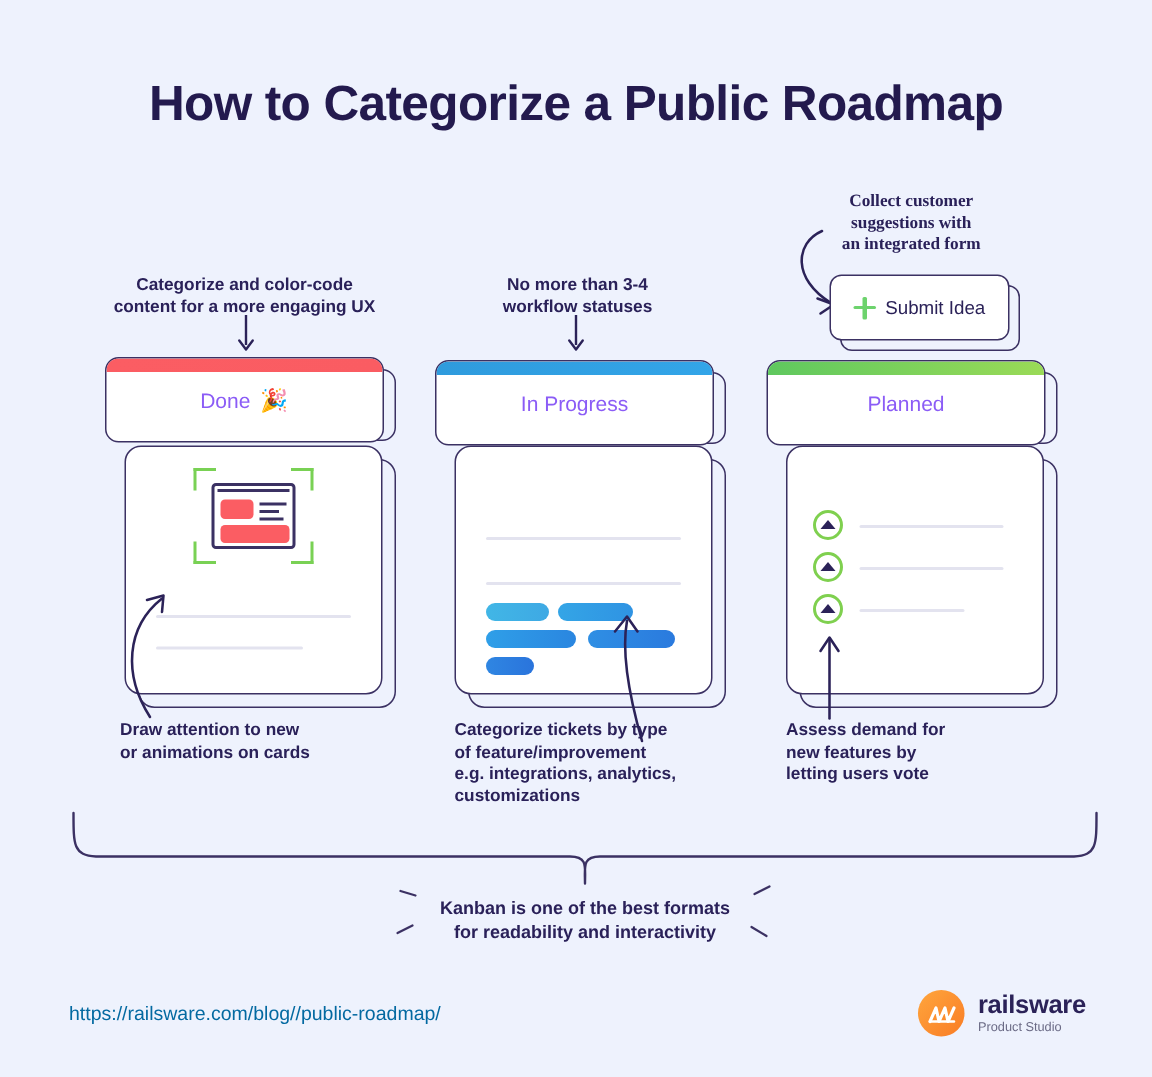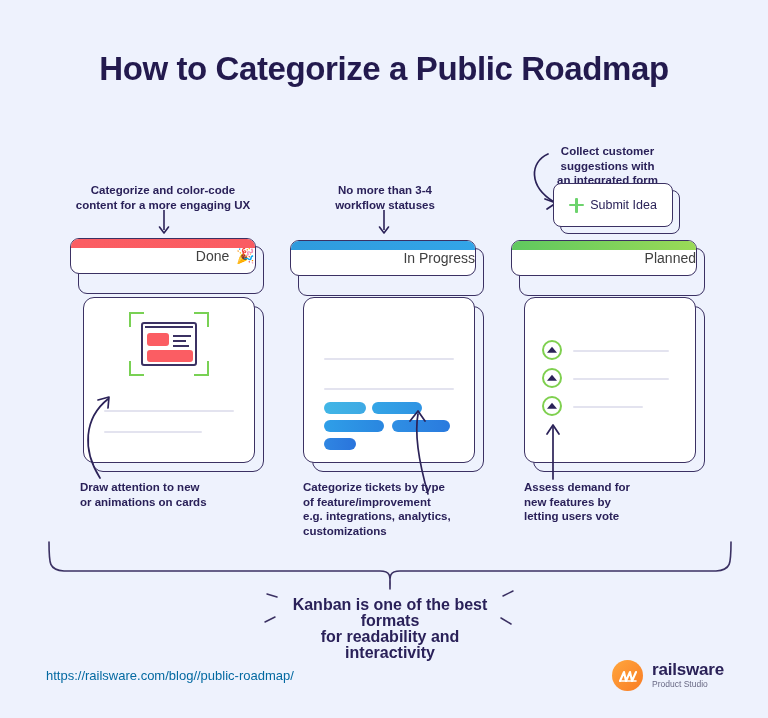--- a/index.html
+++ b/index.html
@@ -28,28 +28,28 @@
   .note{
     font-size:11.5px;
     font-weight:bold;
     line-height:14.5px;
     color:#2a2159;
   }
   .note.center{text-align:center;}
 
   
   .col-head{
-    width:186px;height:36px;
+    width:186px;height:57px;
     background:#ffffff;
     border:1.6px solid #3b3163;
     border-radius:9px;
     box-sizing:border-box;
-    display:flex;align-items:center;justify-content:flex-end;
+    display:flex;align-items:center;justify-content:center;
     font-size:14px;
-    color:#404040;
+    color:#8b5cf6;
     overflow:hidden;
   }
   .col-head .bar{
     position:absolute;left:0;right:0;top:0;height:9px;
   }
   .head-wrap{position:absolute;}
   .head-wrap .shadow{
     position:absolute;left:8px;top:8px;
     width:186px;height:48px;
     border:1.6px solid #3b3163;
@@ -247,21 +247,21 @@
     <path d="M12,27 L20,17 L27,27" fill="none" stroke="#2b2258" stroke-width="1.7" stroke-linecap="round" stroke-linejoin="round"></path>
   </svg>
 
   <div class="abs note" style="left:303px;top:480px;width:230px;">
     <div>Categorize tickets by type</div>
     <div>of feature/improvement</div>
     <div>e.g. integrations, analytics,</div>
     <div>customizations</div>
   </div>
 
-  <div class="abs note center" style="left:530px;top:144px;width:155px;">
+  <div class="abs note center" style="left:530px;top:127px;width:155px;font-family:Liberation Serif, serif;">
     <div>Collect customer</div>
     <div>suggestions with</div>
     <div>an integrated form</div>
   </div>
 
   <svg class="abs" style="left:524px;top:152px;" width="48" height="62">
     <path d="M24,2 C6,10 4,34 30,50" fill="none" stroke="#2b2258" stroke-width="1.7" stroke-linecap="round"></path>
     <path d="M21,47 L32,51 L23,57" fill="none" stroke="#2b2258" stroke-width="1.7" stroke-linecap="round" stroke-linejoin="round"></path>
   </svg>
 
@@ -311,21 +311,21 @@
     <path d="M9,4 C9,26 9,32 24,33 L340,33 C352,33 350,40 350,51 C350,40 348,33 360,33 L676,33 C691,32 691,26 691,4" fill="none" stroke="#3b3163" stroke-width="1.6" stroke-linecap="round" stroke-linejoin="round"></path>
   </svg>
 
   <svg class="abs" style="left:265px;top:588px;" width="250" height="46">
     <line x1="2" y1="6" x2="12" y2="9" stroke="#3b3163" stroke-width="1.5" stroke-linecap="round"></line>
     <line x1="0" y1="34" x2="10" y2="29" stroke="#3b3163" stroke-width="1.5" stroke-linecap="round"></line>
     <line x1="238" y1="8" x2="248" y2="3" stroke="#3b3163" stroke-width="1.5" stroke-linecap="round"></line>
     <line x1="236" y1="30" x2="246" y2="36" stroke="#3b3163" stroke-width="1.5" stroke-linecap="round"></line>
   </svg>
 
-  <div class="abs note center" style="left:284px;top:597px;width:212px;font-size:16px;line-height:16px;">
+  <div class="abs note center" style="left:284px;top:597px;width:212px;font-size:12px;line-height:16px;">
     <div>Kanban is one of the best formats</div>
     <div>for readability and interactivity</div>
   </div>
 
   <div class="abs" id="footer-url">https://railsware.com/blog//public-roadmap/</div>
 
   <div class="logo">
     <span class="dot">
       <svg width="18" height="12" viewBox="0 0 18 12">
         <path d="M1,11 L5,2 L7,11 L11,2 L13,11 L17,2" fill="none" stroke="#ffffff" stroke-width="2.1" stroke-linecap="round" stroke-linejoin="round"></path>

